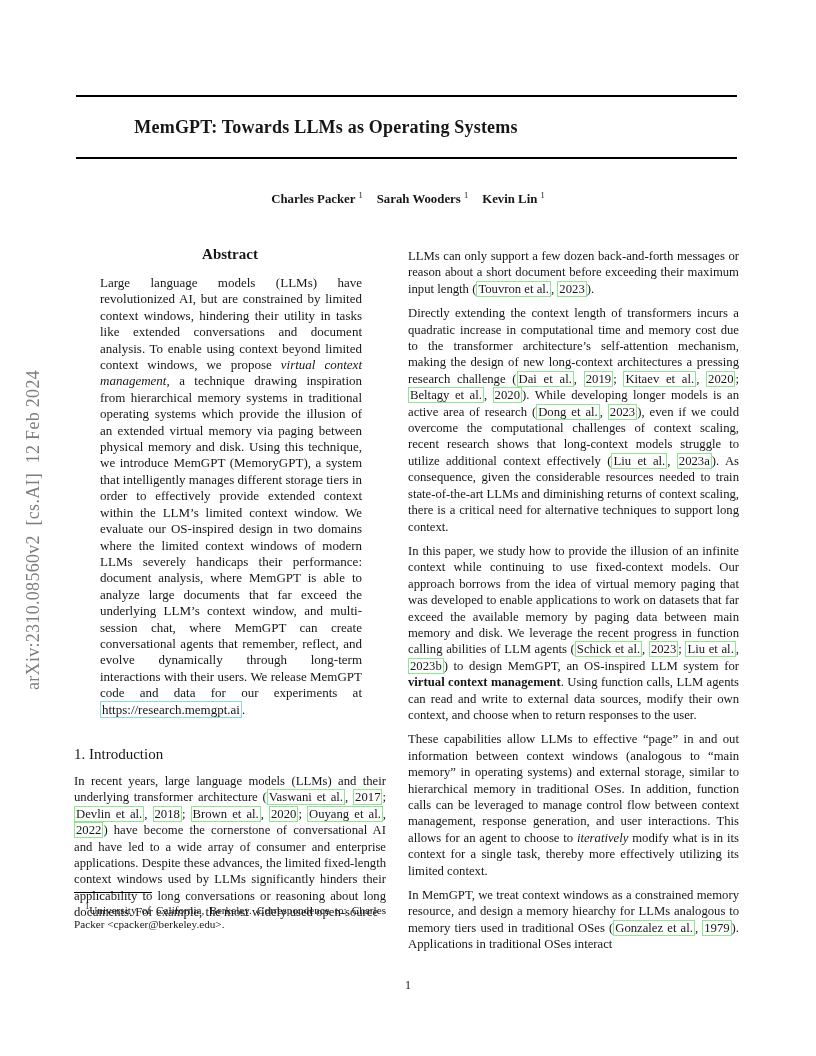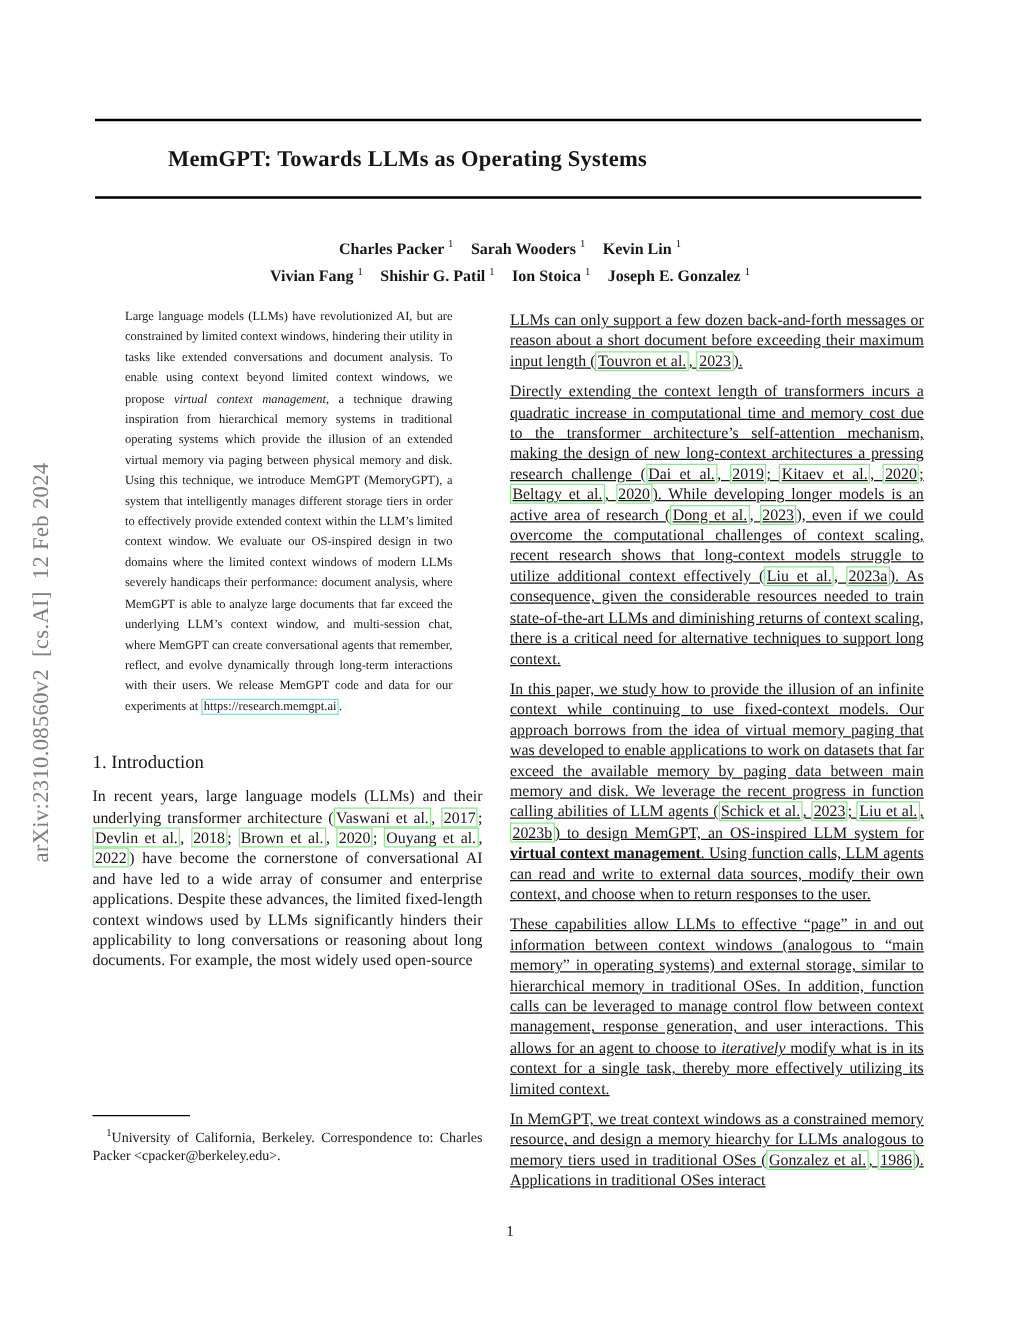--- a/index.html
+++ b/index.html
@@ -54,32 +54,31 @@
   }
   .col-left {
     position: absolute;
     left: 74px; top: 246px;
     width: 312px;
   }
   .col-right {
     position: absolute;
     left: 408px; top: 248px;
     width: 331px;
-    text-decoration: underline;
   }
   .abstract-heading {
     text-align: center;
     font-weight: bold;
     font-size: 15px;
     margin: 0 0 12px 0;
   }
   .abstract-body {
     margin: 0 24px 0 26px;
     text-align: justify;
-    font-size: 10px;
+    font-size: 13px;
     line-height: 16.4px;
   }
   .section-heading {
     font-size: 15px;
     font-weight: normal;
     margin: 28px 0 10px 0;
   }
   .para {
     margin: 0 0 8px 0;
     text-align: justify;
@@ -127,37 +126,37 @@
   <div class="arxiv-banner">arXiv:2310.08560v2  [cs.AI]  12 Feb 2024</div>
 
   <div class="rule rule-top"></div>
 
   <div class="paper-title">MemGPT: Towards LLMs as Operating Systems</div>
 
   <div class="rule rule-bottom"></div>
 
   <div class="authors">
       <div class="author-line"><span class="author">Charles Packer <sup>1</sup></span><span class="author">Sarah Wooders <sup>1</sup></span><span class="author">Kevin Lin <sup>1</sup></span></div>
-      <div class="author-line"><span class="author">Vivian Fang <sup>1</sup></span><span class="author">Shishir G. Patil <sup>1</sup></span><span class="author">Ion Stoica <sup>1</sup></span><span class="author">Joseph E. Gonzalez <sup>1</sup></span></div>
     </div>
 
   <div class="col-left">
+    <div class="abstract-heading">Abstract</div>
     <div class="abstract-body"><span>Large language models (LLMs) have revolutionized AI, but are constrained by limited context windows, hindering their utility in tasks like extended conversations and document analysis. To enable using context beyond limited context windows, we propose </span><span class="seg-italic">virtual context management</span><span>, a technique drawing inspiration from hierarchical memory systems in traditional operating systems which provide the illusion of an extended virtual memory via paging between physical memory and disk. Using this technique, we introduce MemGPT (MemoryGPT), a system that intelligently manages different storage tiers in order to effectively provide extended context within the LLM’s limited context window. We evaluate our OS-inspired design in two domains where the limited context windows of modern LLMs severely handicaps their performance: document analysis, where MemGPT is able to analyze large documents that far exceed the underlying LLM’s context window, and multi-session chat, where MemGPT can create conversational agents that remember, reflect, and evolve dynamically through long-term interactions with their users. We release MemGPT code and data for our experiments at </span><span class="seg-link">https://research.memgpt.ai</span><span>.</span></div>
     <div class="section-heading">1. Introduction</div>
     <div>
         <p class="para"><span>In recent years, large language models (LLMs) and their underlying transformer architecture (</span><span class="seg-cite">Vaswani et al.</span><span>, </span><span class="seg-cite">2017</span><span>; </span><span class="seg-cite">Devlin et al.</span><span>, </span><span class="seg-cite">2018</span><span>; </span><span class="seg-cite">Brown et al.</span><span>, </span><span class="seg-cite">2020</span><span>; </span><span class="seg-cite">Ouyang et al.</span><span>, </span><span class="seg-cite">2022</span><span>) have become the cornerstone of conversational AI and have led to a wide array of consumer and enterprise applications. Despite these advances, the limited fixed-length context windows used by LLMs significantly hinders their applicability to long conversations or reasoning about long documents. For example, the most widely used open-source</span></p>
       </div>
   </div>
 
   <div class="col-right">
       <p class="para"><span>LLMs can only support a few dozen back-and-forth messages or reason about a short document before exceeding their maximum input length (</span><span class="seg-cite">Touvron et al.</span><span>, </span><span class="seg-cite">2023</span><span>).</span></p>
       <p class="para"><span>Directly extending the context length of transformers incurs a quadratic increase in computational time and memory cost due to the transformer architecture’s self-attention mechanism, making the design of new long-context architectures a pressing research challenge (</span><span class="seg-cite">Dai et al.</span><span>, </span><span class="seg-cite">2019</span><span>; </span><span class="seg-cite">Kitaev et al.</span><span>, </span><span class="seg-cite">2020</span><span>; </span><span class="seg-cite">Beltagy et al.</span><span>, </span><span class="seg-cite">2020</span><span>). While developing longer models is an active area of research (</span><span class="seg-cite">Dong et al.</span><span>, </span><span class="seg-cite">2023</span><span>), even if we could overcome the computational challenges of context scaling, recent research shows that long-context models struggle to utilize additional context effectively (</span><span class="seg-cite">Liu et al.</span><span>, </span><span class="seg-cite">2023a</span><span>). As consequence, given the considerable resources needed to train state-of-the-art LLMs and diminishing returns of context scaling, there is a critical need for alternative techniques to support long context.</span></p>
       <p class="para"><span>In this paper, we study how to provide the illusion of an infinite context while continuing to use fixed-context models. Our approach borrows from the idea of virtual memory paging that was developed to enable applications to work on datasets that far exceed the available memory by paging data between main memory and disk. We leverage the recent progress in function calling abilities of LLM agents (</span><span class="seg-cite">Schick et al.</span><span>, </span><span class="seg-cite">2023</span><span>; </span><span class="seg-cite">Liu et al.</span><span>, </span><span class="seg-cite">2023b</span><span>) to design MemGPT, an OS-inspired LLM system for </span><span class="seg-bold">virtual context management</span><span>. Using function calls, LLM agents can read and write to external data sources, modify their own context, and choose when to return responses to the user.</span></p>
       <p class="para"><span>These capabilities allow LLMs to effective “page” in and out information between context windows (analogous to “main memory” in operating systems) and external storage, similar to hierarchical memory in traditional OSes. In addition, function calls can be leveraged to manage control flow between context management, response generation, and user interactions. This allows for an agent to choose to </span><span class="seg-italic">iteratively</span><span> modify what is in its context for a single task, thereby more effectively utilizing its limited context.</span></p>
-      <p class="para"><span>In MemGPT, we treat context windows as a constrained memory resource, and design a memory hiearchy for LLMs analogous to memory tiers used in traditional OSes (</span><span class="seg-cite">Gonzalez et al.</span><span>, </span><span class="seg-cite">1986</span><span>). Applications in traditional OSes interact</span></p>
+      <p class="para"><span>In MemGPT, we treat context windows as a constrained memory resource, and design a memory hiearchy for LLMs analogous to memory tiers used in traditional OSes (</span><span class="seg-cite">Gonzalez et al.</span><span>, </span><span class="seg-cite">1979</span><span>). Applications in traditional OSes interact</span></p>
     </div>
 
   <div class="footnote">
     <div class="footnote-rule"></div>
     <div class="footnote-text"><sup class="seg-sup">1</sup><span>University of California, Berkeley.  Correspondence to: Charles Packer &lt;cpacker@berkeley.edu&gt;.</span></div>
   </div>
 
   <div class="page-number">1</div>
 
 </div>

